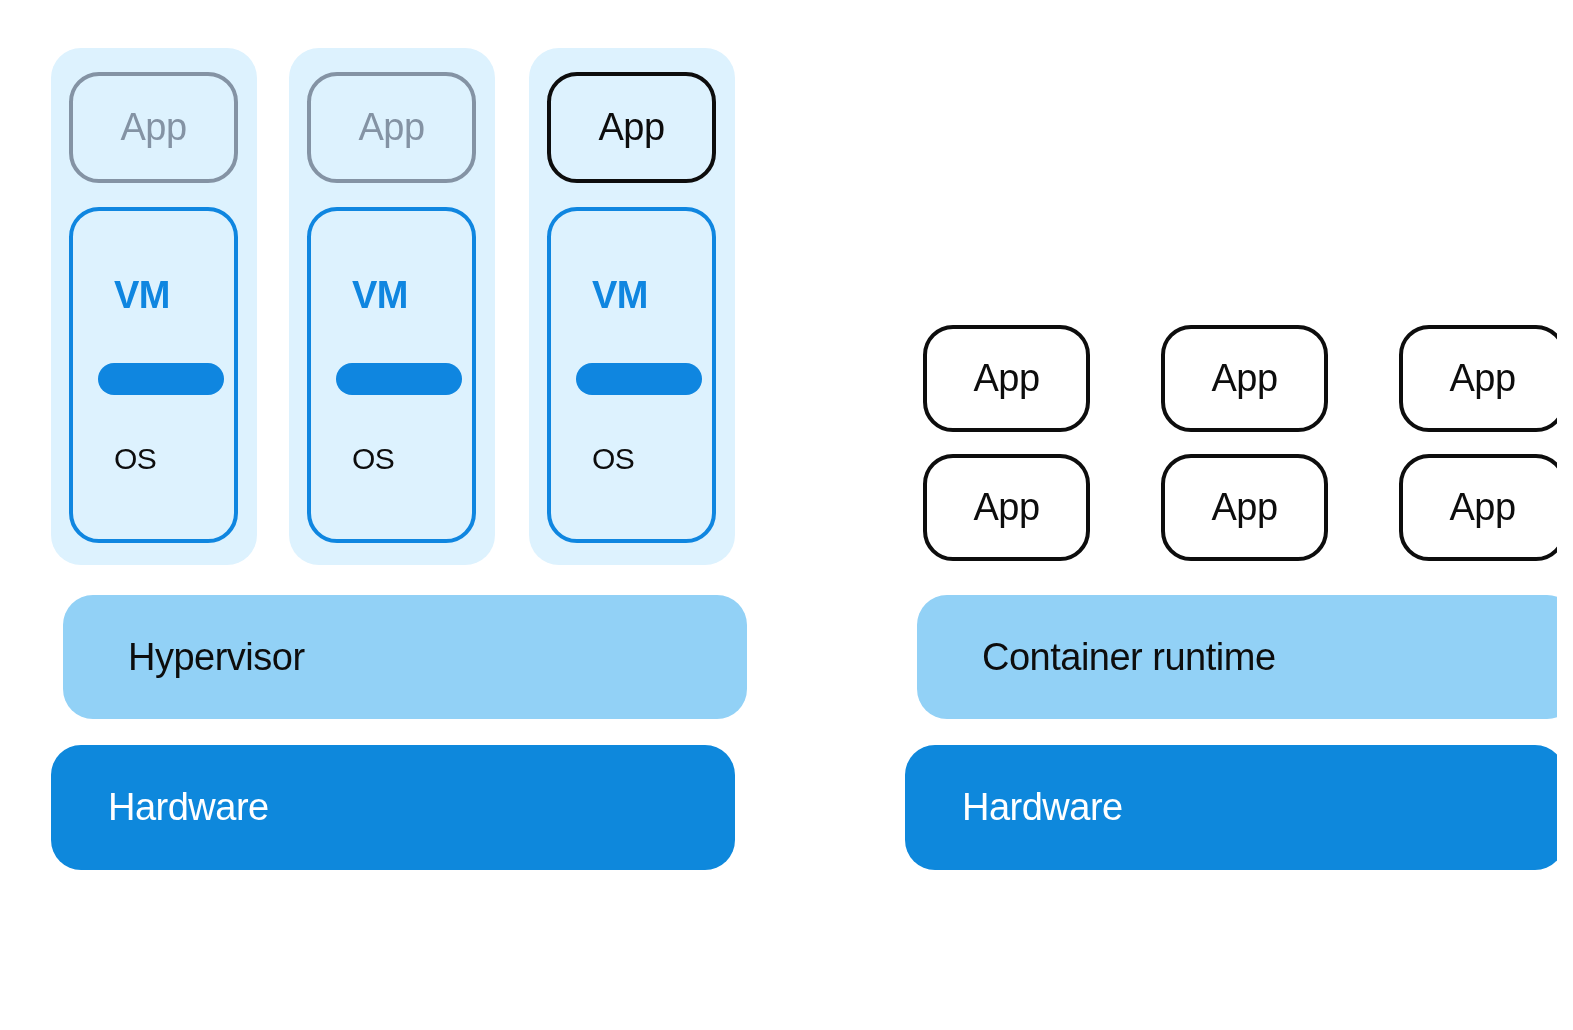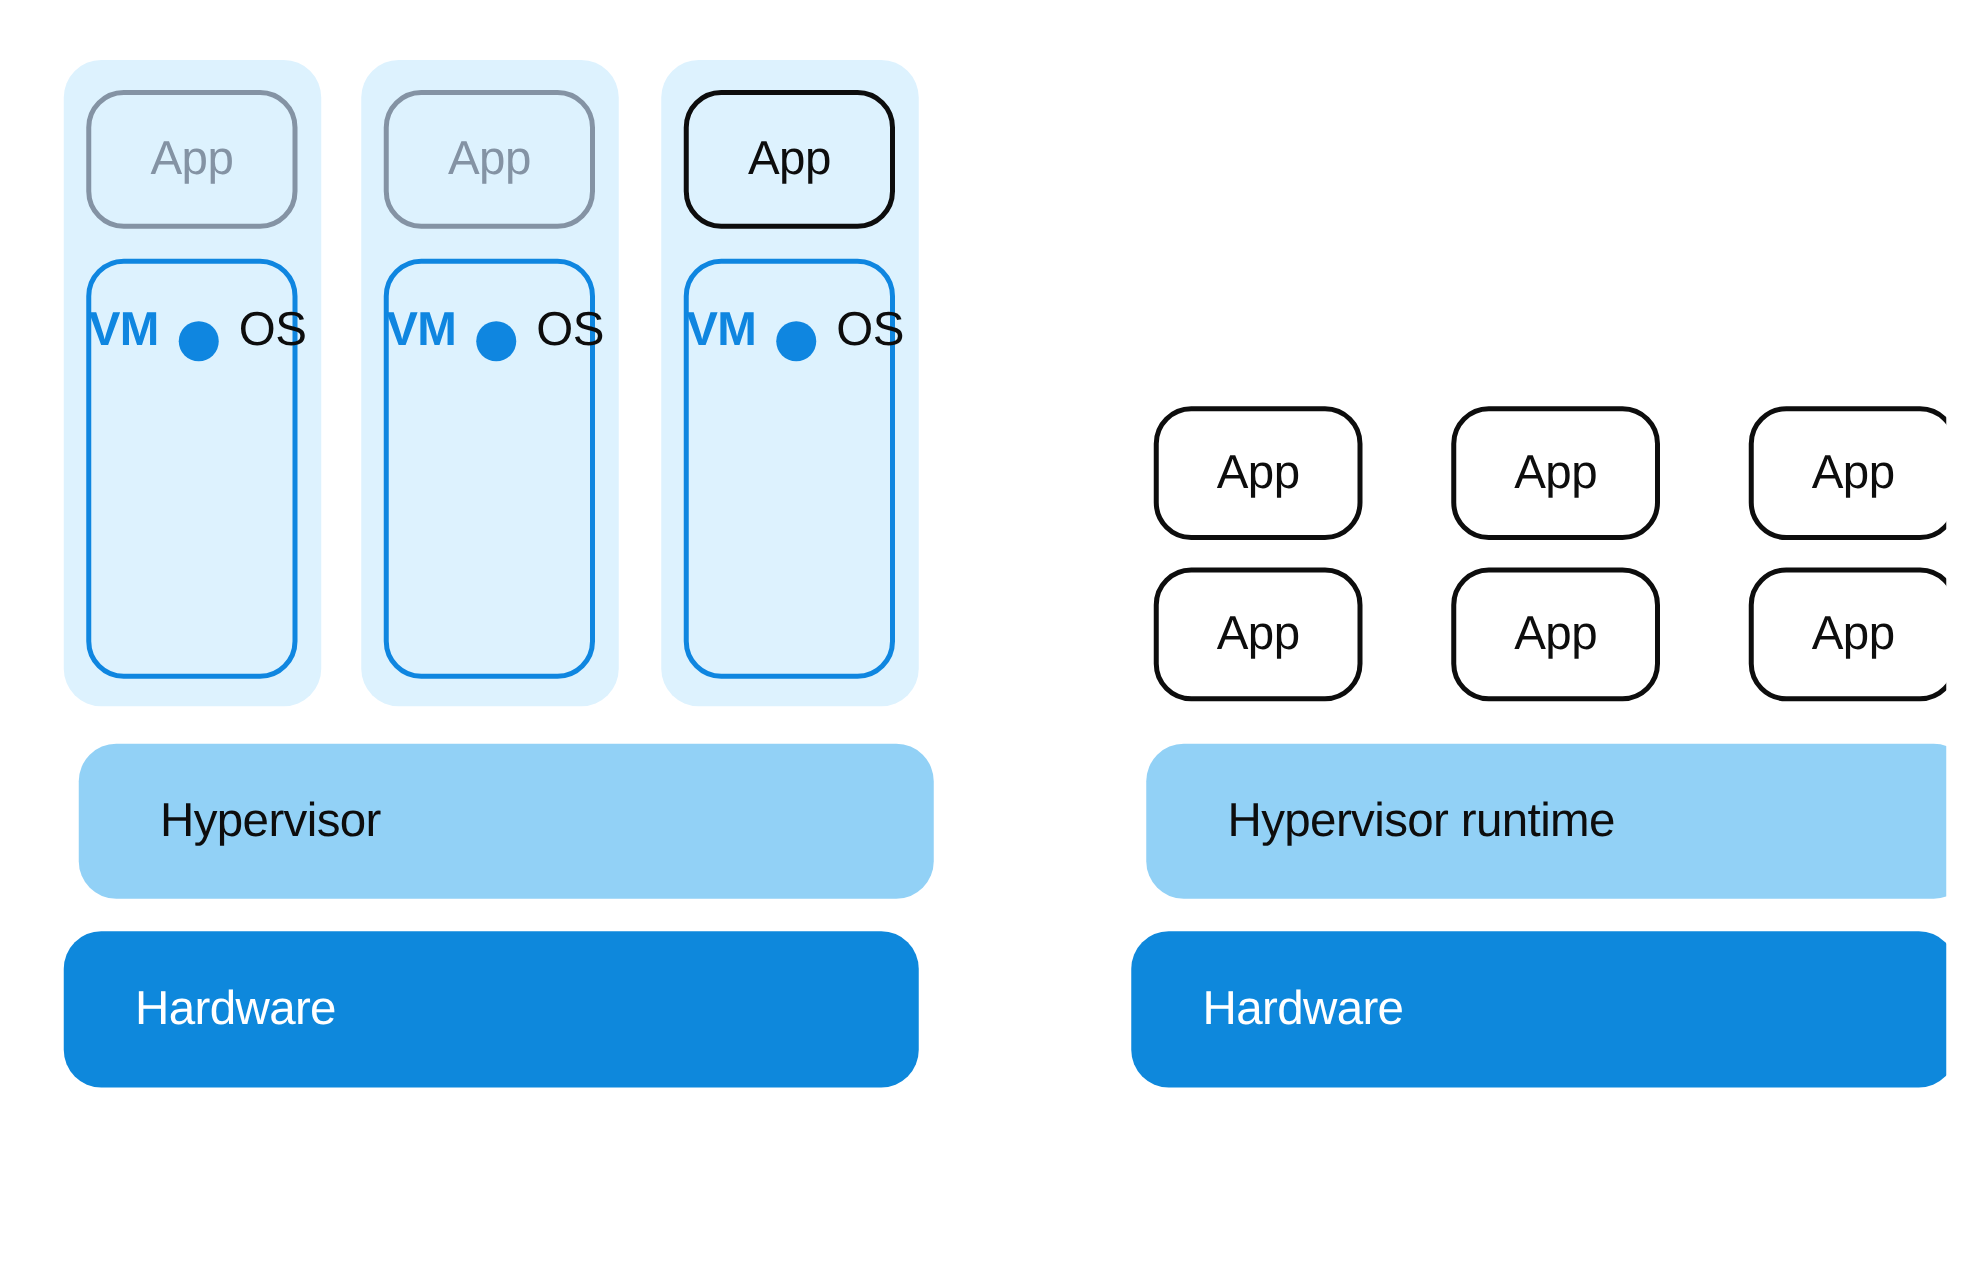--- a/index.html
+++ b/index.html
@@ -38,36 +38,36 @@
     font-size:38px;letter-spacing:-0.5px;
   }
   .app-box.highlight{
     border-color:var(--ink);
     color:var(--ink);
   }
   .vm-box{
     position:absolute;left:18px;top:159px;
     width:169px;height:336px;
     border:4px solid var(--blue);
-    display:flex;flex-direction:row;
+    display:flex;flex-direction:column;
     justify-content:center;align-items:flex-start;
     padding-left:25px;
   }
   .vm-label{
     color:var(--blue);
     font-size:38px;font-weight:600;letter-spacing:-0.5px;
   }
   .vm-divider{
     width:126px;height:5px;
     background:var(--blue);
     margin:30px 0 31px 0;
   }
   .os-label{
     color:var(--ink);
-    font-size:38px;font-weight:500;letter-spacing:-0.5px;
+    font-size:30px;font-weight:500;letter-spacing:-0.5px;
   }
   
   .bar{
     position:absolute;
     display:flex;align-items:center;
     font-size:38px;letter-spacing:-0.5px;
   }
   .bar.light{
     background:var(--lightBar);
     color:var(--ink);
@@ -167,20 +167,20 @@
     <span>App</span>
   </div>
   <div class="ms-app-box c2 r2">
     <span>App</span>
   </div>
   <div class="ms-app-box c3 r2">
     <span>App</span>
   </div>
 
   <div class="bar light right-side">
-    <span>Hypervisor runtime</span>
+    <span>Container runtime</span>
   </div>
   <div class="bar dark right-side">
     <span>Hardware</span>
   </div>
 
 
 </div>
 
 </body></html>

